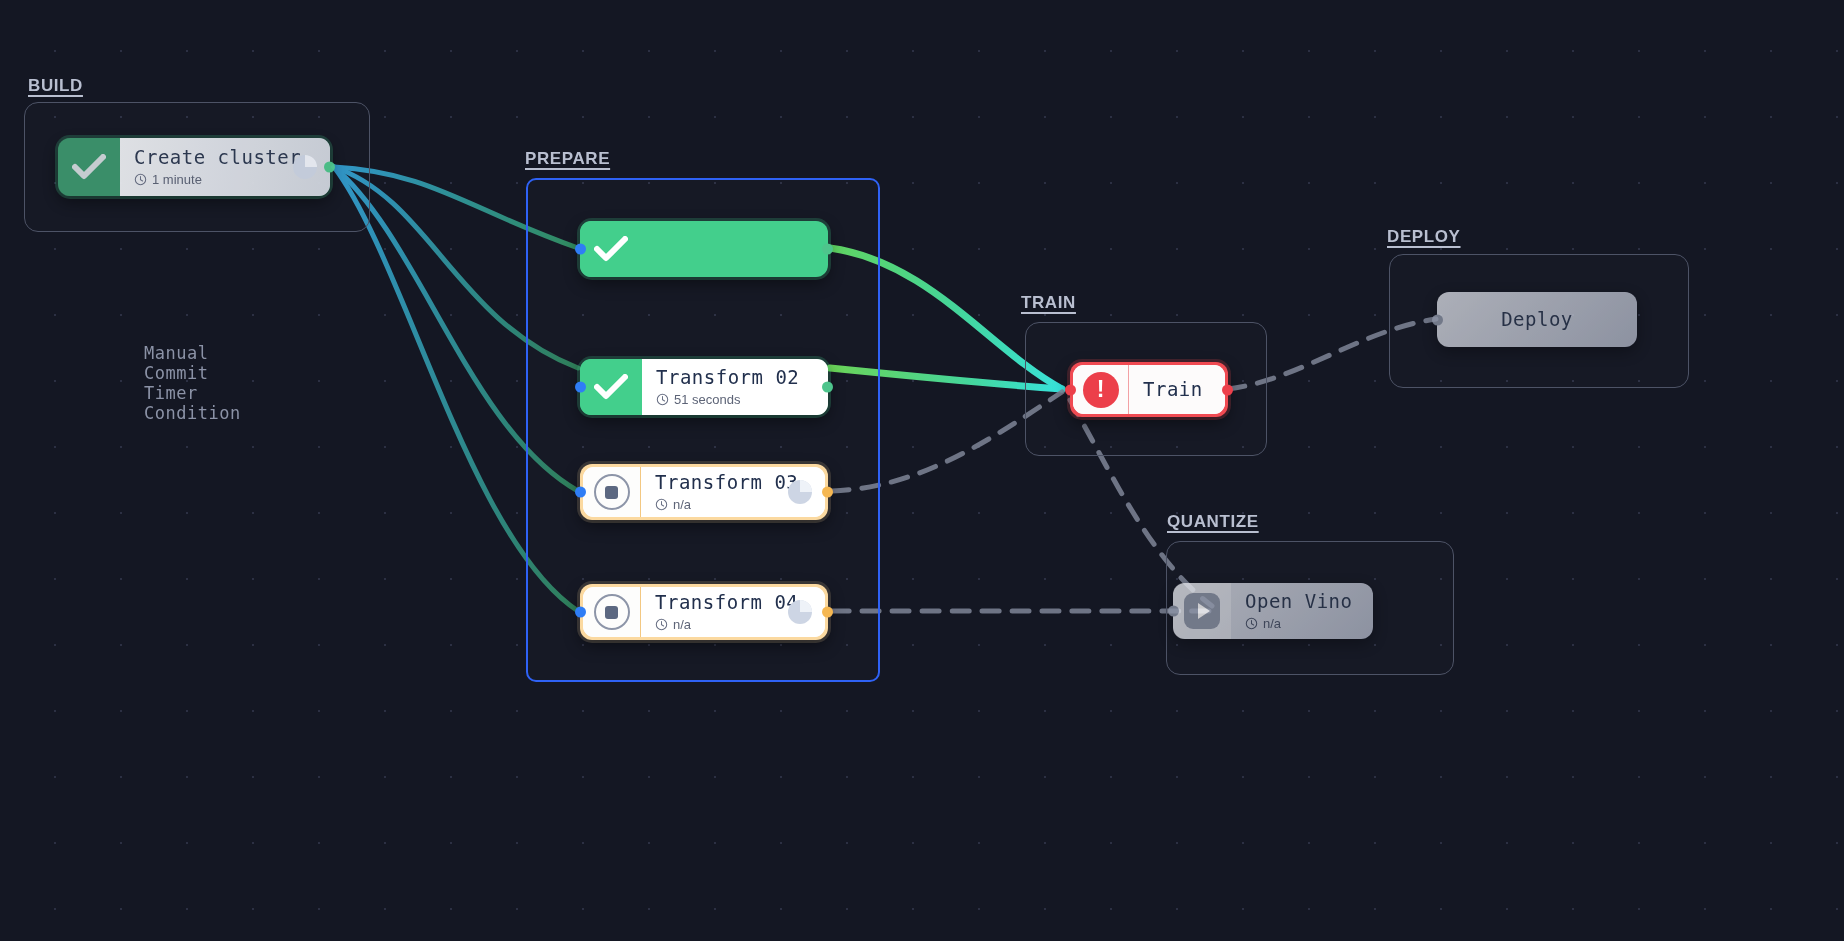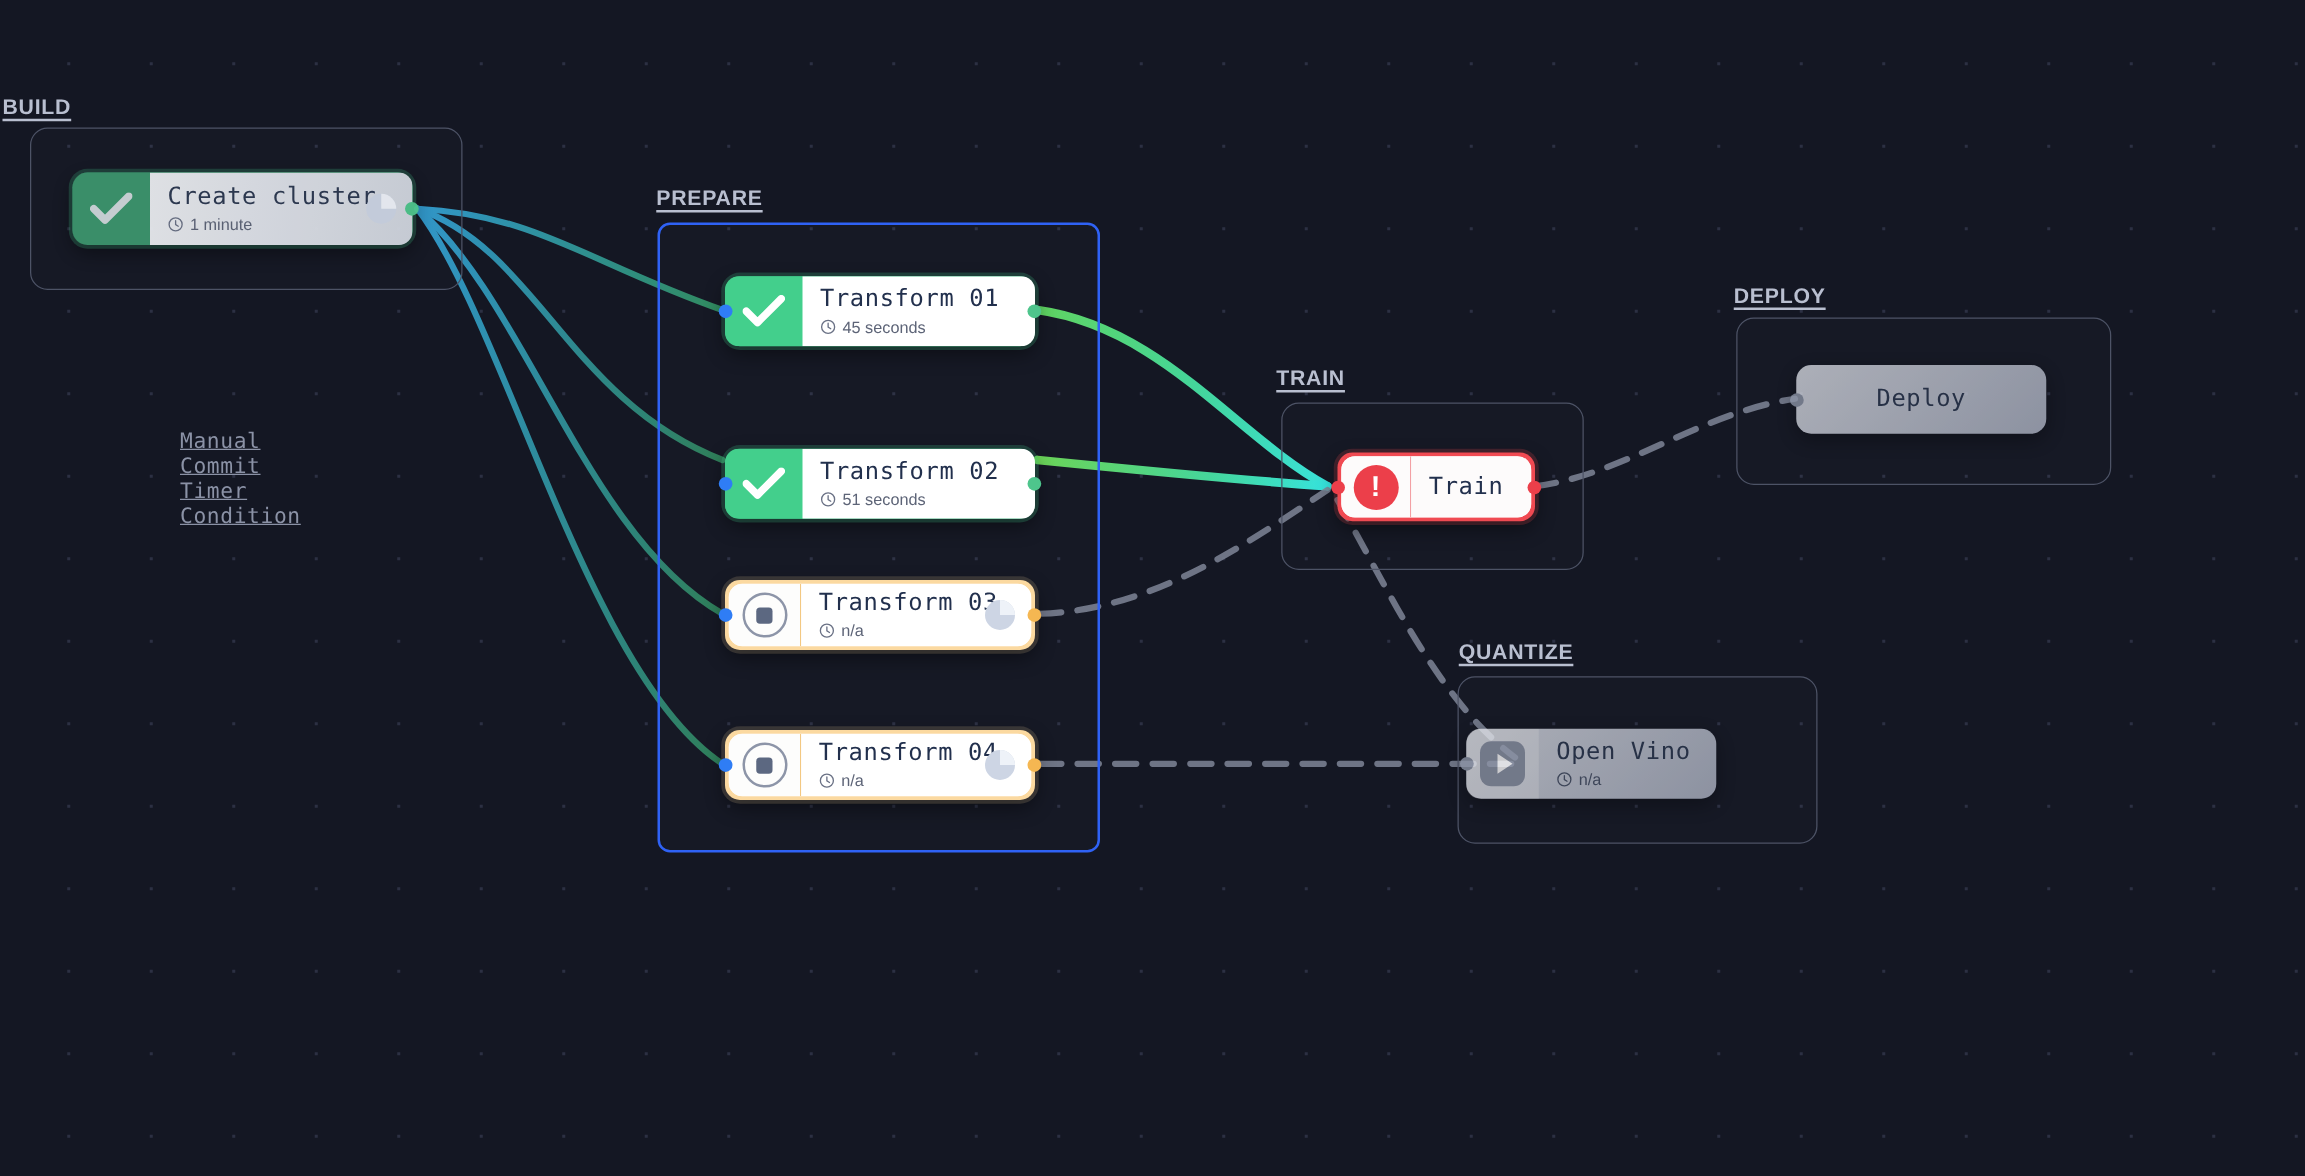--- a/index.html
+++ b/index.html
@@ -191,21 +191,21 @@
   .trigger-ear.l { left: -9px; border-radius: 9px 0 0 9px; }
   .trigger-ear.r { right: -9px; border-radius: 0 9px 9px 0; }
 
   .trigger-opts {
     position: absolute;
     font-size: 17px;
     line-height: 20px;
     color: #8b92a6;
     letter-spacing: .5px;
   }
-  .trigger-opts div { white-space: nowrap; text-decoration: underline; }
+  .trigger-opts div { white-space: nowrap; }
 </style>
 </head>
 <body>
 
 <div id="canvas">
 
   <svg id="edges" viewBox="0 0 1844 941">
     <defs>
       <linearGradient id="gTealA" x1="0" y1="0" x2="1" y2="0">
         <stan stop-color="#2f8fd8"></stan>
@@ -238,21 +238,21 @@
 
     <path d="M832,491 C 920,488 990,440 1062,392" stroke="#7e8596" stroke-width="5" fill="none" stroke-linecap="round" stroke-dasharray="17 13" opacity=".85"></path>
 
     <path d="M832,611 C 980,611 1080,611 1212,611" stroke="#7e8596" stroke-width="5" fill="none" stroke-linecap="round" stroke-dasharray="17 13" opacity=".85"></path>
 
     <path d="M1228,389 C 1300,380 1360,330 1436,319" stroke="#7e8596" stroke-width="5" fill="none" stroke-linecap="round" stroke-dasharray="17 13" opacity=".85"></path>
 
     <path d="M1070,400 C 1110,470 1150,560 1212,606" stroke="#7e8596" stroke-width="5" fill="none" stroke-linecap="round" stroke-dasharray="17 13" opacity=".85"></path>
   </svg>
 
-  <div class="group-label" style="left:2px; top:76px;">BUILD</div>
+  <div class="group-label" style="left:28px; top:76px;">BUILD</div>
   <div class="group-box" style="left:24px; top:102px; width:346px; height:130px;"></div>
 
   <div class="node success dim" style="left:58px; top:138px; width:272px; height:58px;">
     <div class="node-inner">
       <div class="status-cell">
         <svg class="check-glyph" viewBox="0 0 34 26">
           <path d="M3 13 L12 22 L31 3" stroke="#cfd6da" stroke-width="6" fill="none" stroke-linecap="round" stroke-linejoin="round"></path>
         </svg>
       </div>
       <div class="body-cell">
@@ -284,30 +284,20 @@
   <div class="group-label" style="left:525px; top:149px;">PREPARE</div>
   <div class="group-box accent" style="left:526px; top:178px; width:354px; height:504px;"></div>
 
   <div class="node success" style="left:580px; top:221px; width:248px; height:56px;">
     <div class="node-inner">
       <div class="status-cell">
         <svg class="check-glyph" viewBox="0 0 34 26">
           <path d="M3 13 L12 22 L31 3" stroke="#ffffff" stroke-width="6" fill="none" stroke-linecap="round" stroke-linejoin="round"></path>
         </svg>
       </div>
-      <div class="body-cell">
-        <div class="node-title">Transform 01</div>
-        <div class="node-meta">
-          <svg class="clock" width="13" height="13" viewBox="0 0 16 16">
-            <circle cx="8" cy="8" r="6.4" stroke="#6a7185" stroke-width="1.3" fill="none"></circle>
-            <path d="M8 4.4 V8.2 L10.6 9.8" stroke="#6a7185" stroke-width="1.3" fill="none" stroke-linecap="round"></path>
-          </svg>
-          <span>45 seconds</span>
-        </div>
-      </div>
     </div>
     <div class="port left"></div>
     <div class="port right"></div>
   </div>
 
   <div class="node success" style="left:580px; top:359px; width:248px; height:56px;">
     <div class="node-inner">
       <div class="status-cell">
         <svg class="check-glyph" viewBox="0 0 34 26">
           <path d="M3 13 L12 22 L31 3" stroke="#ffffff" stroke-width="6" fill="none" stroke-linecap="round" stroke-linejoin="round"></path>

